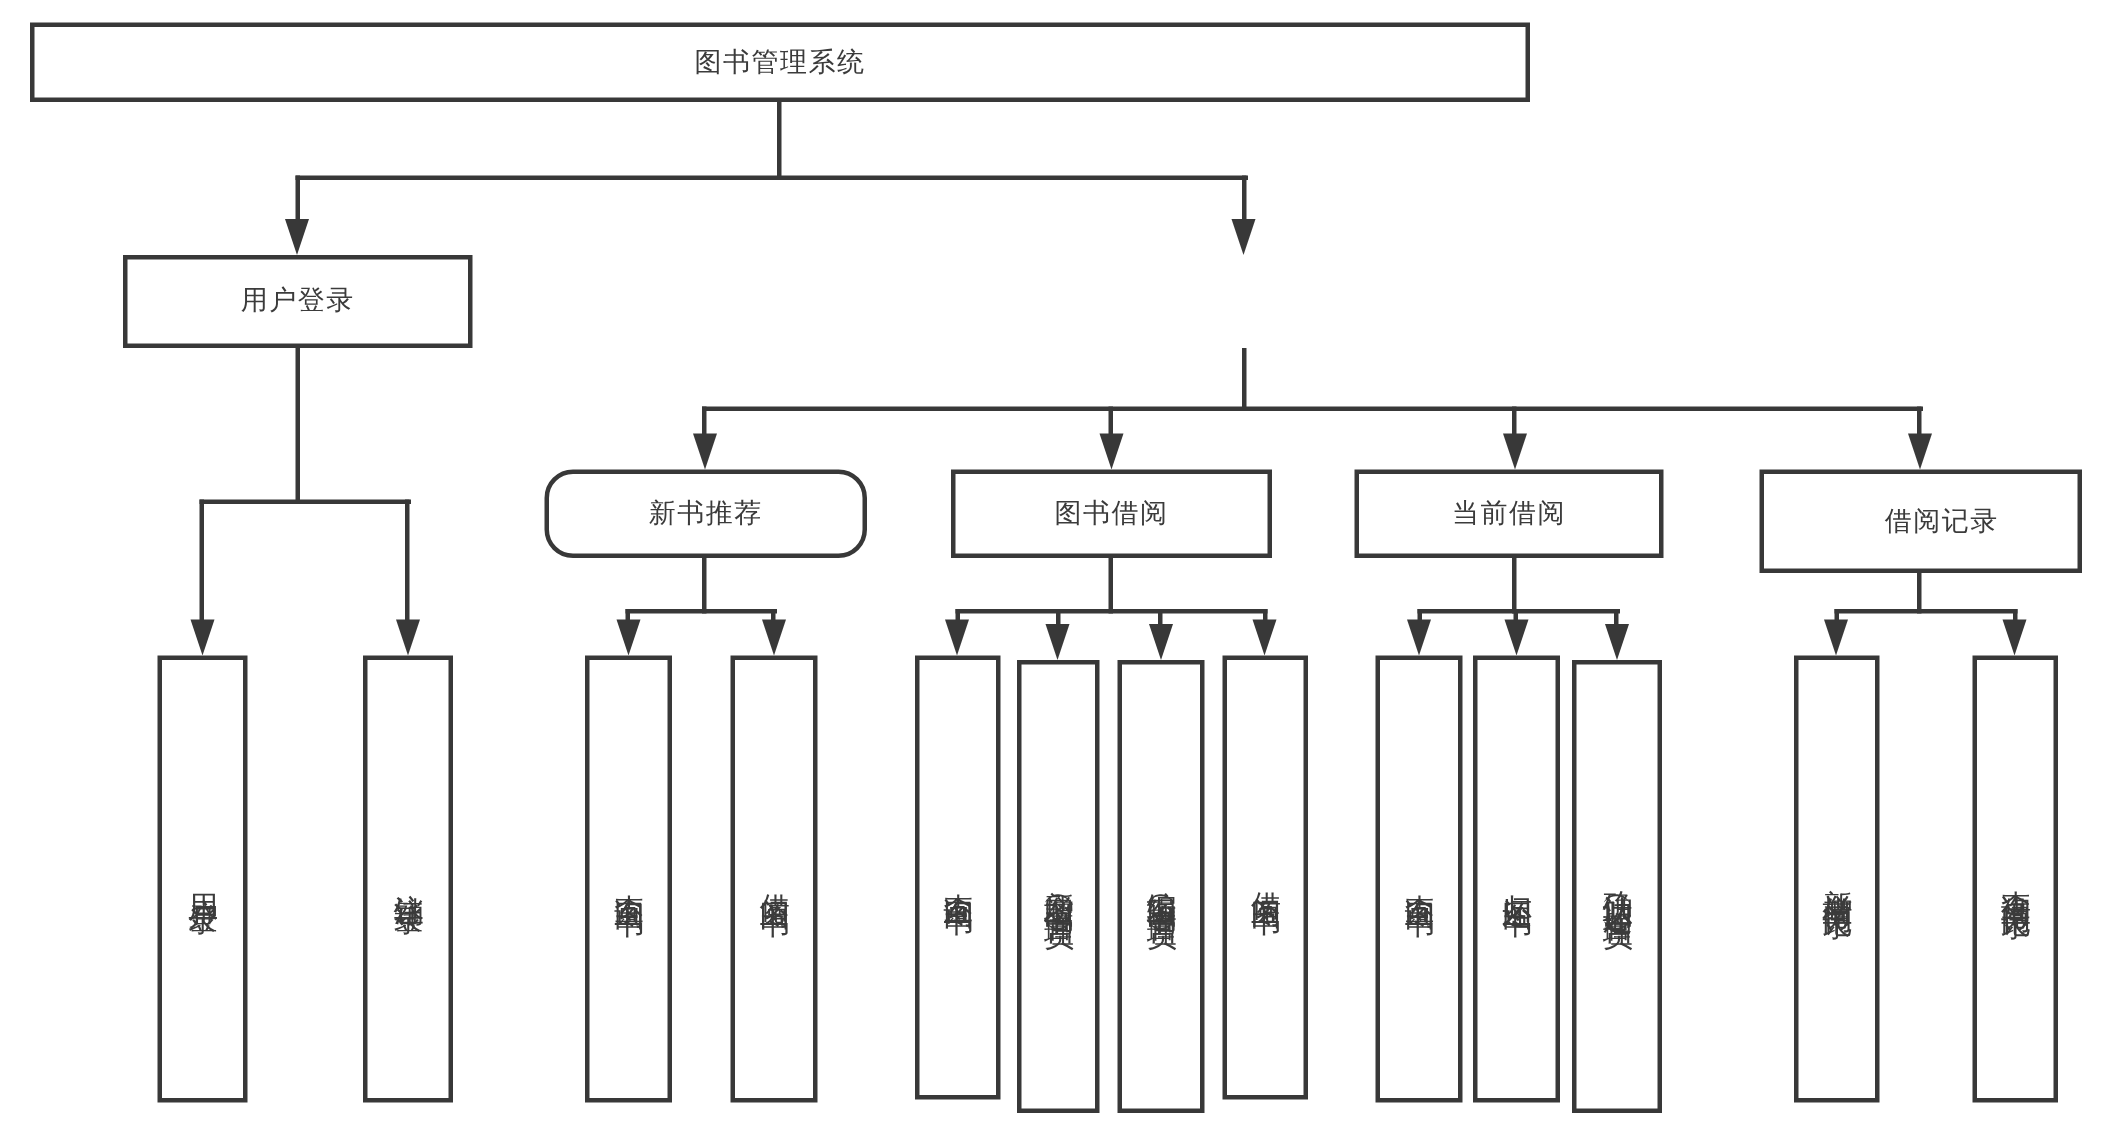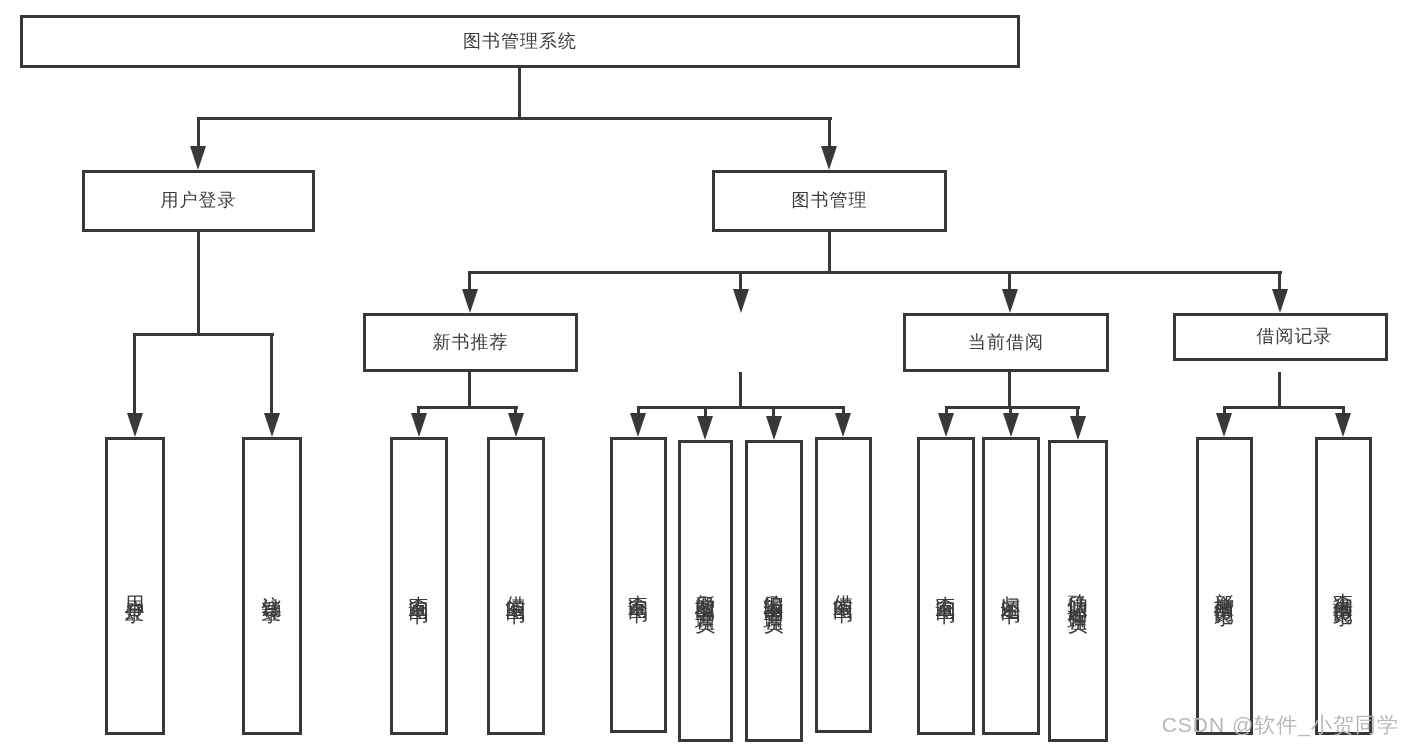--- a/index.html
+++ b/index.html
@@ -27,24 +27,24 @@
   }
   .watermark{
     position:absolute;top:711px;right:6px;
     font-size:21px;color:#b4b8bc;letter-spacing:1px;z-index:5;
     white-space:nowrap;
   }
   
   #b-root{left:20px;top:15px;width:1000px;height:53px;}
   #b-user-login{left:82px;top:170px;width:233px;height:62px;}
   #b-book-mgmt{left:712px;top:170px;width:235px;height:62px;}
-  #b-new-book{left:363px;top:313px;width:215px;height:59px;}
+  #b-new-book{left:363px;top:313px;width:215px;height:59px;border-radius:19px;}
   #b-borrowing{left:634px;top:313px;width:214px;height:59px;}
   #b-current{left:903px;top:313px;width:206px;height:59px;}
-  #b-records{left:1173px;top:313px;width:215px;height:48px;padding-left:28px;}
+  #b-records{left:1173px;top:313px;width:215px;height:69px;padding-left:28px;}
   #l-user-login{left:105px;top:437px;width:60px;height:298px;}
   #l-logout{left:242px;top:437px;width:60px;height:298px;}
   #l-query1{left:390px;top:437px;width:58px;height:298px;}
   #l-borrow1{left:487px;top:437px;width:58px;height:298px;}
   #l-query2{left:610px;top:437px;width:57px;height:296px;}
   #l-add-book{left:678px;top:440px;width:55px;height:302px;}
   #l-edit-book{left:745px;top:440px;width:58px;height:302px;}
   #l-borrow2{left:815px;top:437px;width:57px;height:296px;}
   #l-query3{left:917px;top:437px;width:58px;height:298px;}
   #l-return{left:982px;top:437px;width:58px;height:298px;}
@@ -112,23 +112,23 @@
   <div class="vline" style="left:1278px;top:372px;height:37px;"></div>
   <div class="hline" style="left:1223px;top:406px;width:122px;"></div>
   <div class="vline" style="left:1223px;top:406px;height:12px;"></div>
   <div class="arrow" style="left:1216px;top:413px;"></div>
   <div class="vline" style="left:1342px;top:406px;height:12px;"></div>
   <div class="arrow" style="left:1335px;top:413px;"></div>
 
   <div class="box" id="b-root">图书管理系统</div>
 
   <div class="box" id="b-user-login">用户登录</div>
-  <div class="box" id="b-book-mgmt">图书管理</div>
 
   <div class="box" id="b-new-book">新书推荐</div>
+  <div class="box" id="b-borrowing">图书借阅</div>
   <div class="box" id="b-current">当前借阅</div>
   <div class="box" id="b-records">借阅记录</div>
 
   <div class="box vbox" id="l-user-login">用户登录</div>
   <div class="box vbox" id="l-logout">注销登录</div>
 
   <div class="box vbox" id="l-query1">查询图书</div>
   <div class="box vbox" id="l-borrow1">借阅图书</div>
 
   <div class="box vbox" id="l-query2">查询图书</div>
@@ -136,14 +136,13 @@
   <div class="box vbox" id="l-edit-book">编辑图书（管理员）</div>
   <div class="box vbox" id="l-borrow2">借阅图书</div>
 
   <div class="box vbox" id="l-query3">查询图书</div>
   <div class="box vbox" id="l-return">归还图书</div>
   <div class="box vbox" id="l-confirm">确认归还（管理员）</div>
 
   <div class="box vbox" id="l-add-rec">新增借阅记录</div>
   <div class="box vbox" id="l-query-rec">查询借阅记录</div>
 
-  <div class="watermark">CSDN @软件_小贺同学</div>
 </div>
 
 </body></html>

